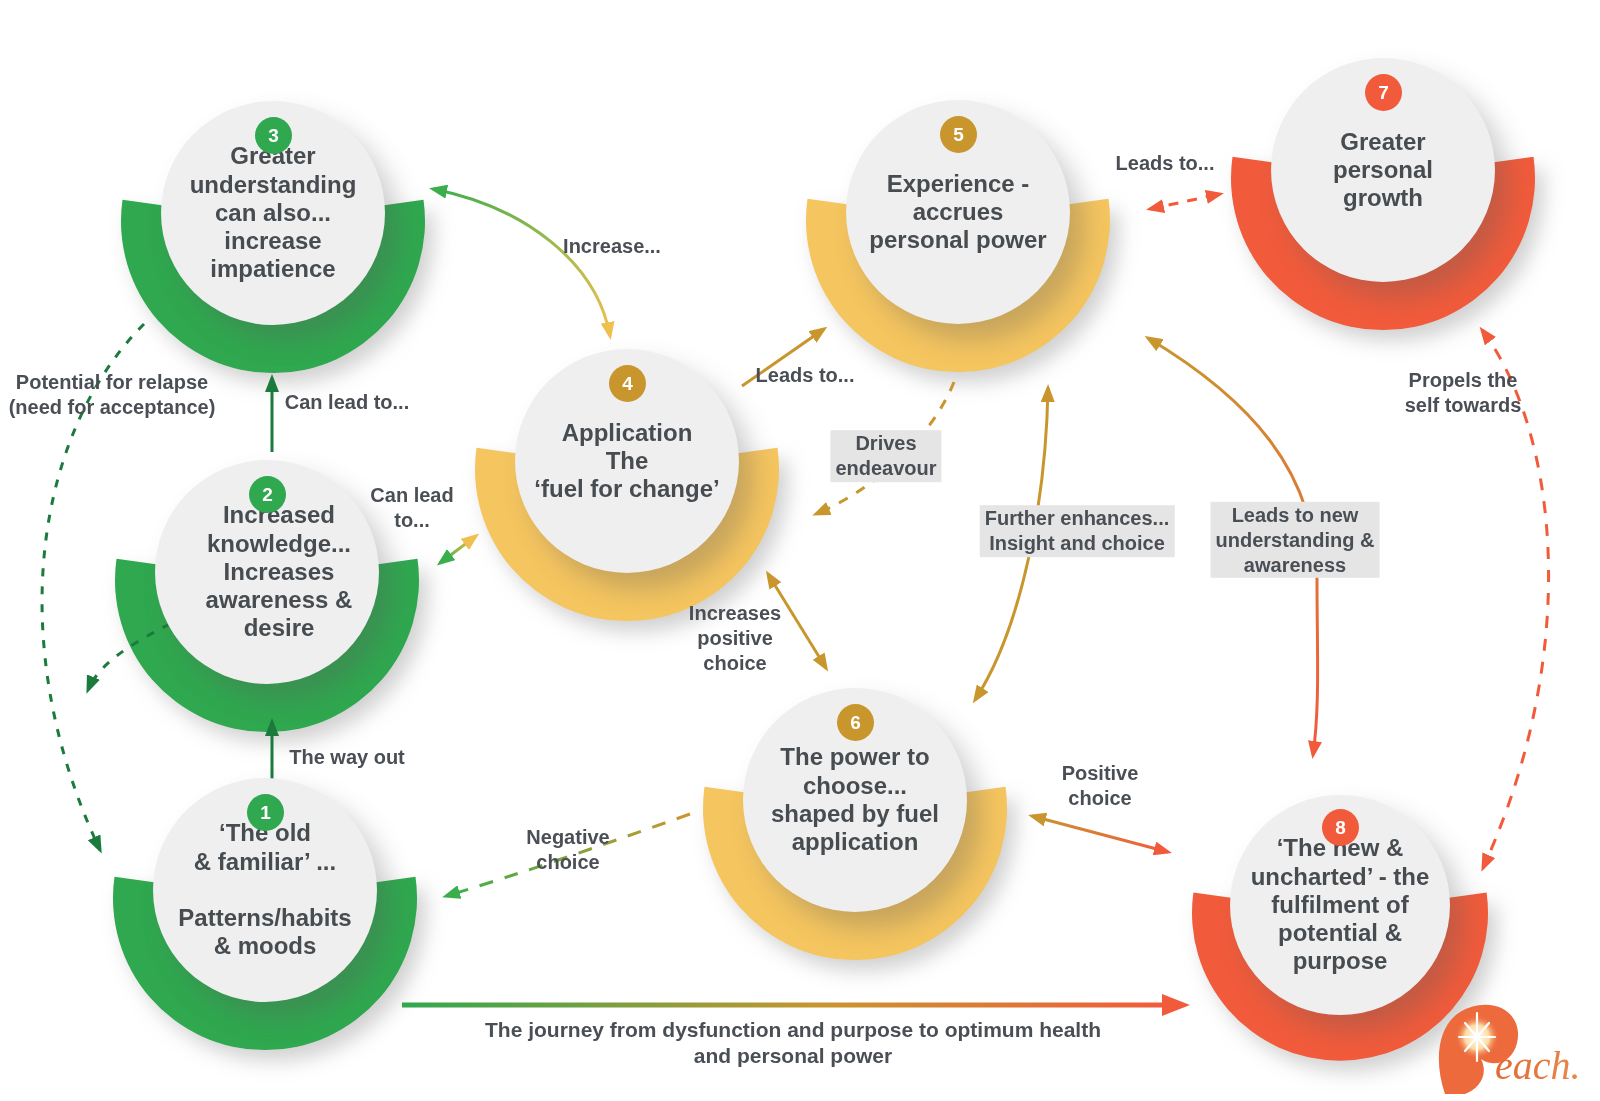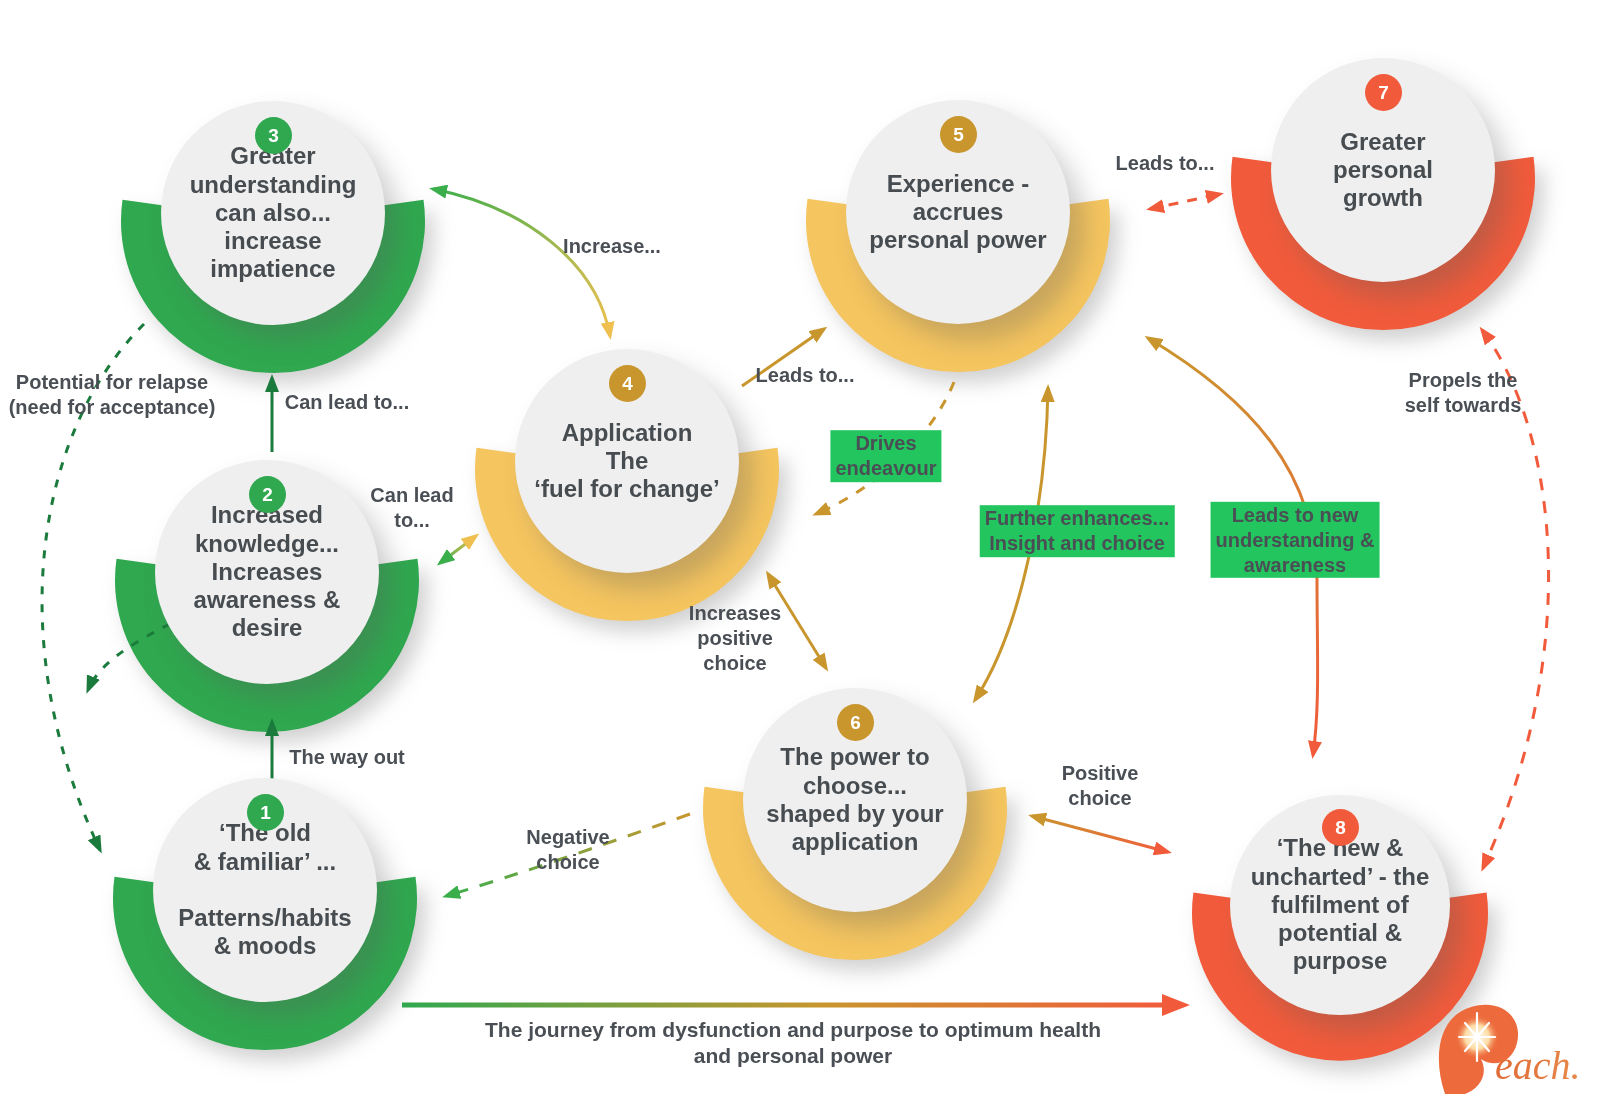--- a/index.html
+++ b/index.html
@@ -13,21 +13,21 @@
         box-shadow:14px 16px 26px rgba(90,90,90,.30);
         display:flex;align-items:center;justify-content:center;text-align:center;}
   .node.small{width:220px;height:220px;align-items:center;}
   .node-text{white-space:pre-line;width:200px;font-size:24px;line-height:1.18;
              font-weight:700;color:#474C51;}
   .badge{position:absolute;width:37px;height:37px;border-radius:50%;color:#ffffff;
          font-size:19px;font-weight:700;display:flex;align-items:center;justify-content:center;}
   .badge.g{background:#2FA84F}.badge.y{background:#C9962E}.badge.r{background:#F15B3B}
   .lbl{position:absolute;transform:translate(-50%,-50%);white-space:pre-line;
        text-align:center;font-size:20px;line-height:1.24;color:#4A4F55;font-weight:bold;}
-  .lbl--bg{background:#22c55e;padding:1px 5px;}
+  .lbl--bg{background:#e5e5e5;padding:1px 5px;}
   .lbl--journey{font-size:21px;}
   .logo{position:absolute;right:6px;bottom:0px;}
 </style>
 </head>
 <body>
 
 <div class="stage">
 
   <svg class="layer" viewBox="0 0 1600 1101" xmlns="http://www.w3.org/2000/svg">
     <defs>
@@ -108,21 +108,21 @@
     </g>
   </svg>
 
   <div class="node" style="left:153px;top:778px;">
     <div class="node-text">‘The old
 &amp; familiar’ ...
 
 Patterns/habits
 &amp; moods</div>
   </div>
-  <div class="node" style="left:155px;top:460px;">
+  <div class="node" style="left:155px;top:460px;justify-content:flex-end;">
     <div class="node-text">Increased
 knowledge...
 Increases
 awareness &amp;
 desire</div>
   </div>
   <div class="node" style="left:161px;top:101px;">
     <div class="node-text">Greater
 understanding
 can also...
@@ -135,21 +135,21 @@
 ‘fuel for change’</div>
   </div>
   <div class="node" style="left:846px;top:100px;">
     <div class="node-text">Experience -
 accrues
 personal power</div>
   </div>
   <div class="node" style="left:743px;top:688px;">
     <div class="node-text">The power to
 choose...
-shaped by your
+shaped by fuel
 application</div>
   </div>
   <div class="node" style="left:1271px;top:58px;">
     <div class="node-text">Greater
 personal
 growth</div>
   </div>
   <div class="node small" style="left:1230px;top:795px;">
     <div class="node-text">‘The new &amp;
 uncharted’ - the

